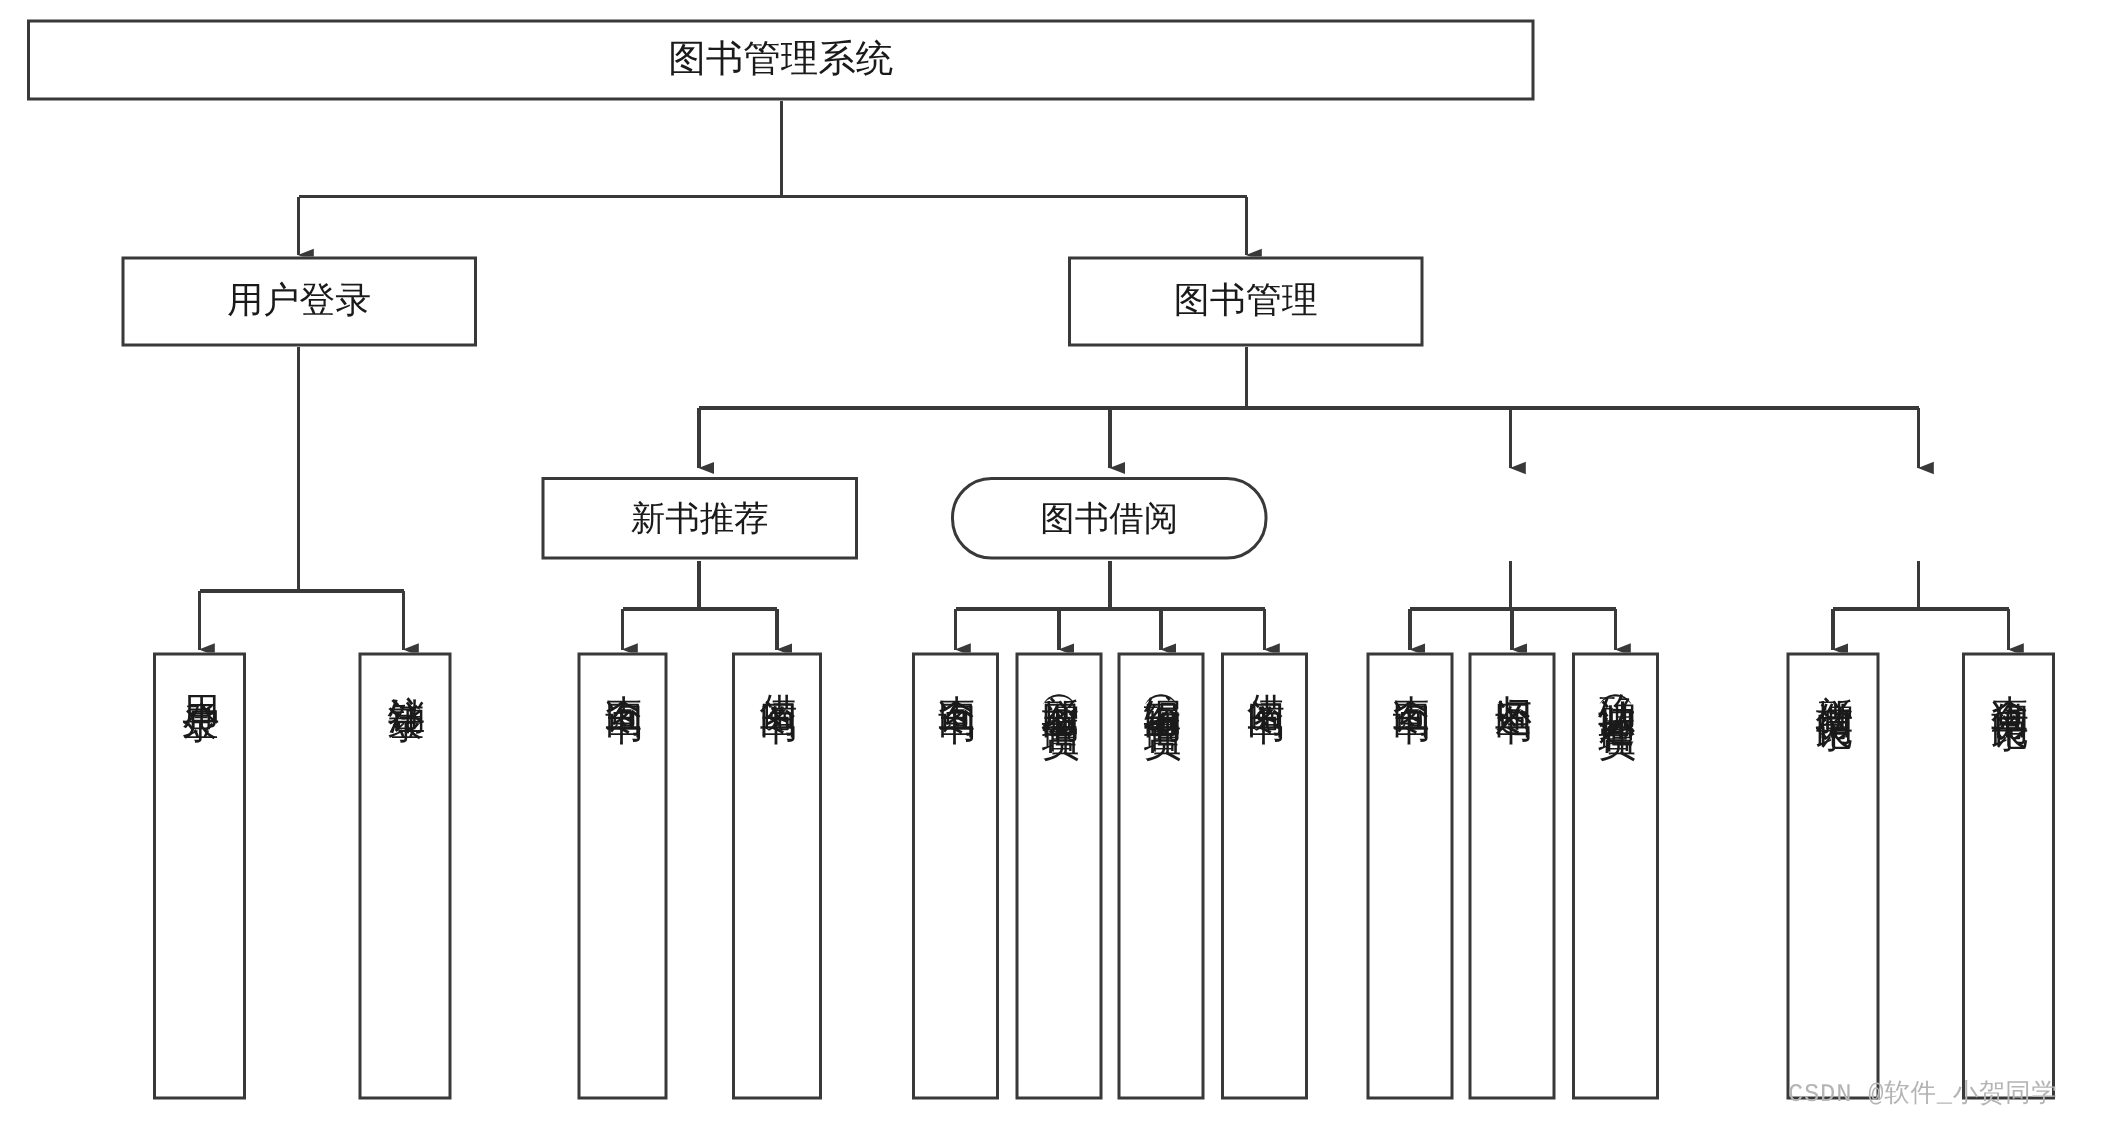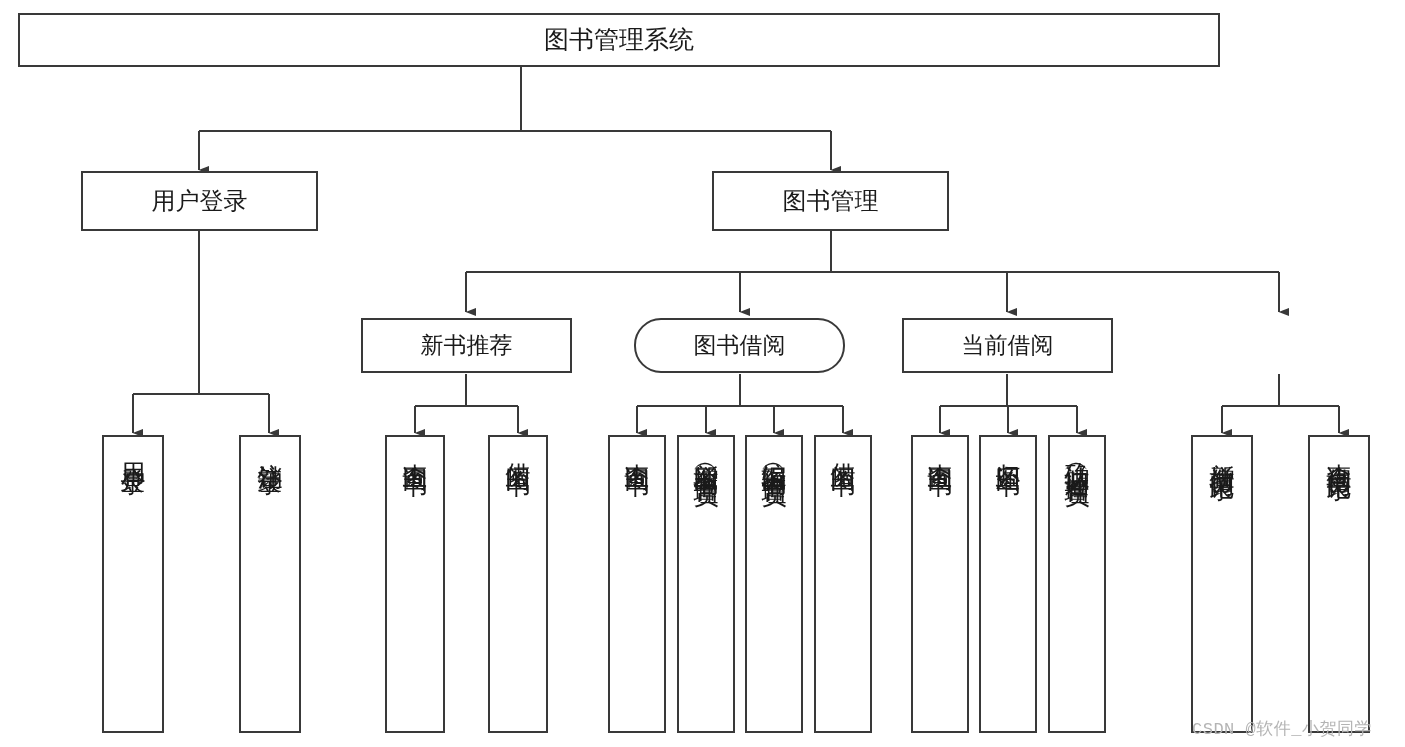--- a/index.html
+++ b/index.html
@@ -118,43 +118,40 @@
       <path d="M 1008 406 L 1008 433" marker-end="url(#arrowhead)"></path>
       <path d="M 1077 406 L 1077 433" marker-end="url(#arrowhead)"></path>
 
       <path d="M 1279 374 L 1279 406"></path>
       <path d="M 1222 406 L 1339 406"></path>
       <path d="M 1222 406 L 1222 433" marker-end="url(#arrowhead)"></path>
       <path d="M 1339 406 L 1339 433" marker-end="url(#arrowhead)"></path>
     </g>
   </svg>
 
-  <div class="node-box node-root" style="left:18px; top:13px; width:1202px; height:54px;">
+  <div class="node-box node-root" style="left:18px; top:13px; width:1005px; height:54px;">
     <span class="node-label">图书管理系统</span>
   </div>
 
   <div class="node-box node-l1" style="left:81px; top:171px; width:237px; height:60px;">
     <span class="node-label">用户登录</span>
   </div>
 
   <div class="node-box node-l2" style="left:361px; top:318px; width:211px; height:55px;">
     <span class="node-label">新书推荐</span>
   </div>
 
   <div class="node-box node-l1" style="left:712px; top:171px; width:237px; height:60px;">
     <span class="node-label">图书管理</span>
   </div>
 
   <div class="node-box node-l2" style="left:634px; top:318px; width:211px; height:55px;border-radius:27px;">
     <span class="node-label">图书借阅</span>
   </div>
 
-  <div class="node-box node-l2" style="left:902px; top:318px; width:211px; height:55px;">
-    <span class="node-label">当前借阅</span>
-  </div>
 
 
   <div class="node-box node-leaf" style="left:102px; top:435px; width:62px; height:298px;">
     <span class="node-label">用户登录</span>
   </div>
 
   <div class="node-box node-leaf" style="left:239px; top:435px; width:62px; height:298px;">
     <span class="node-label">注销登录</span>
   </div>
 

